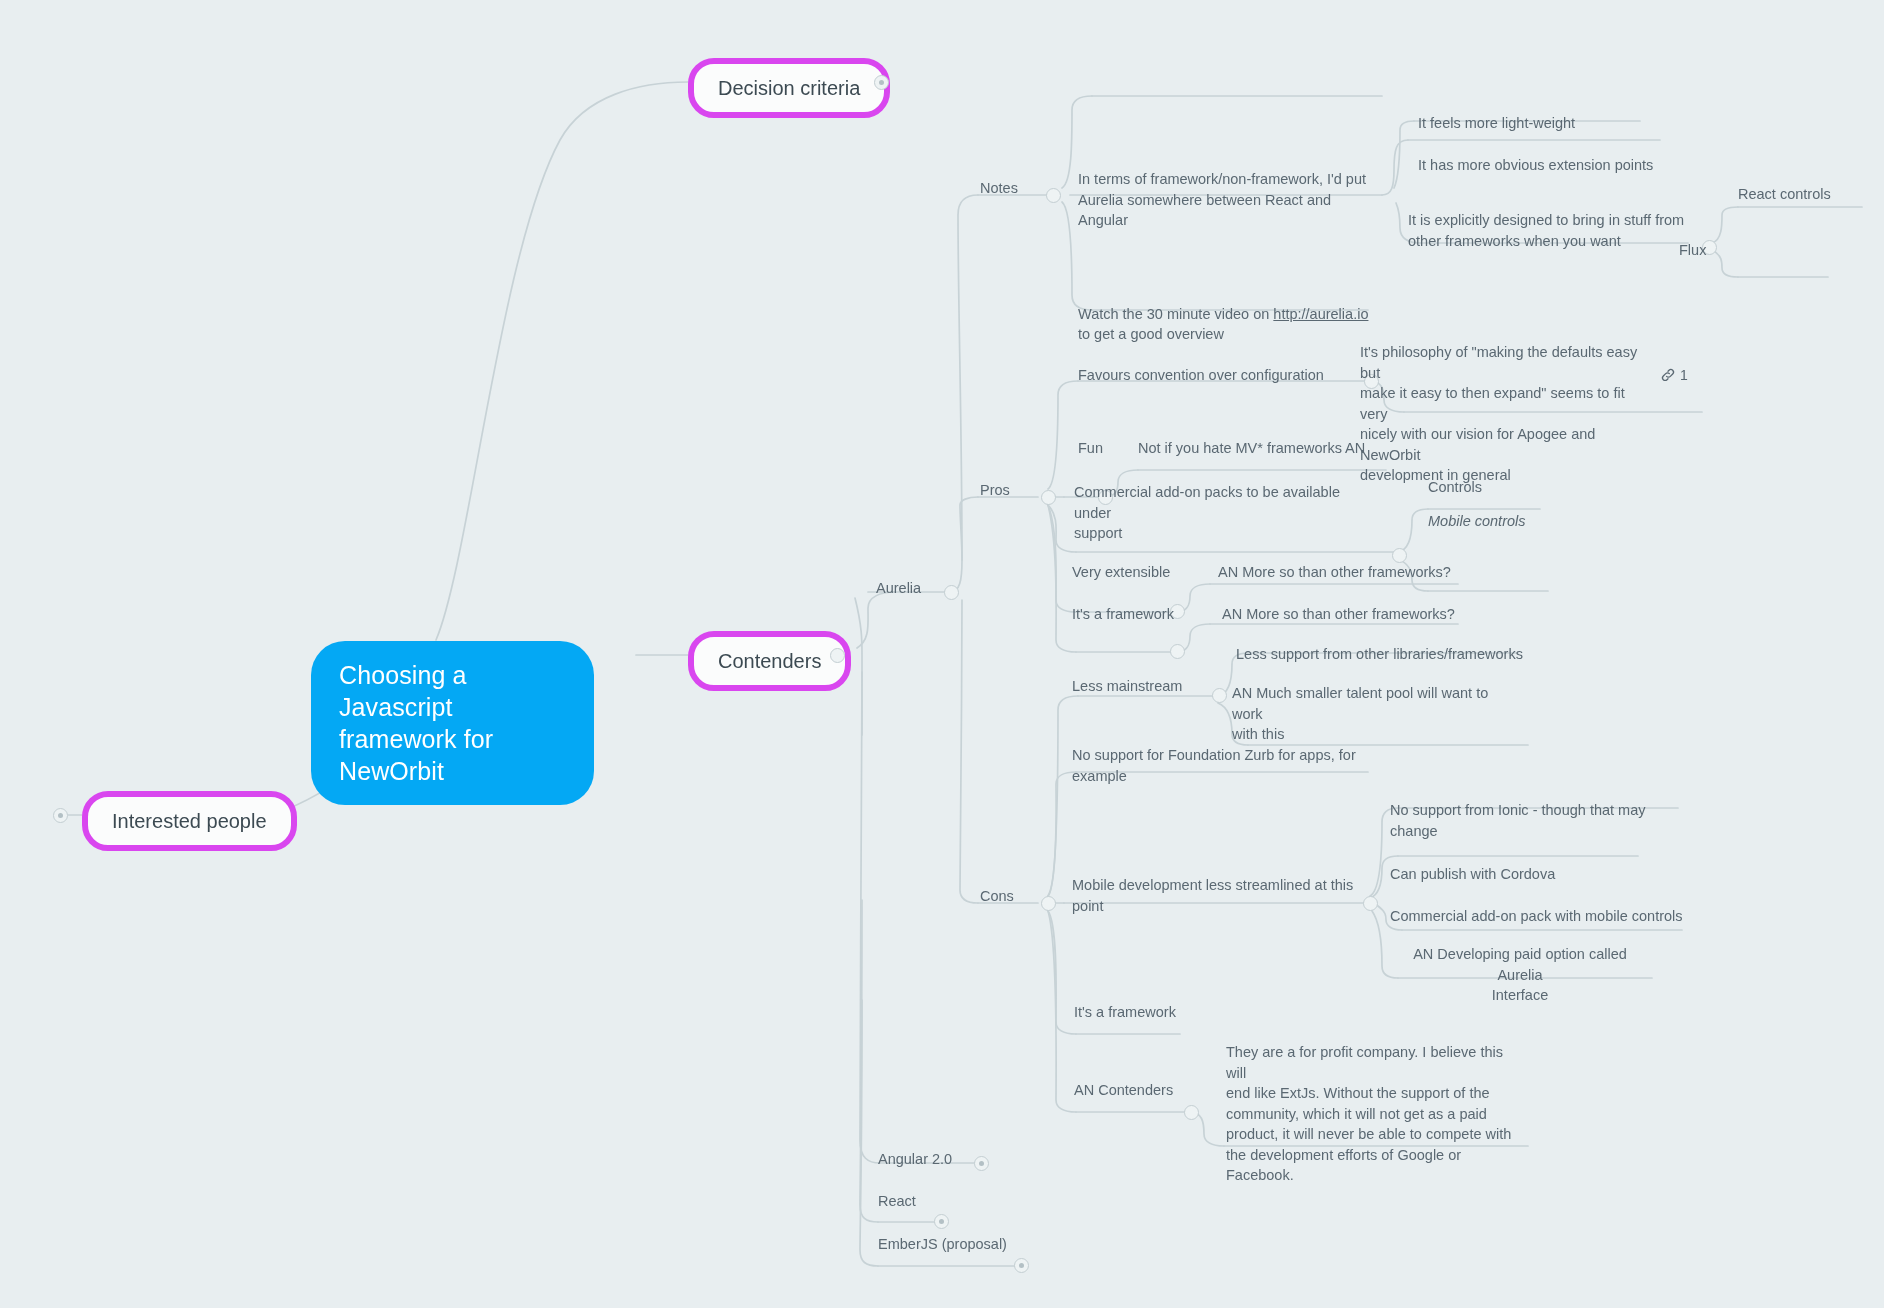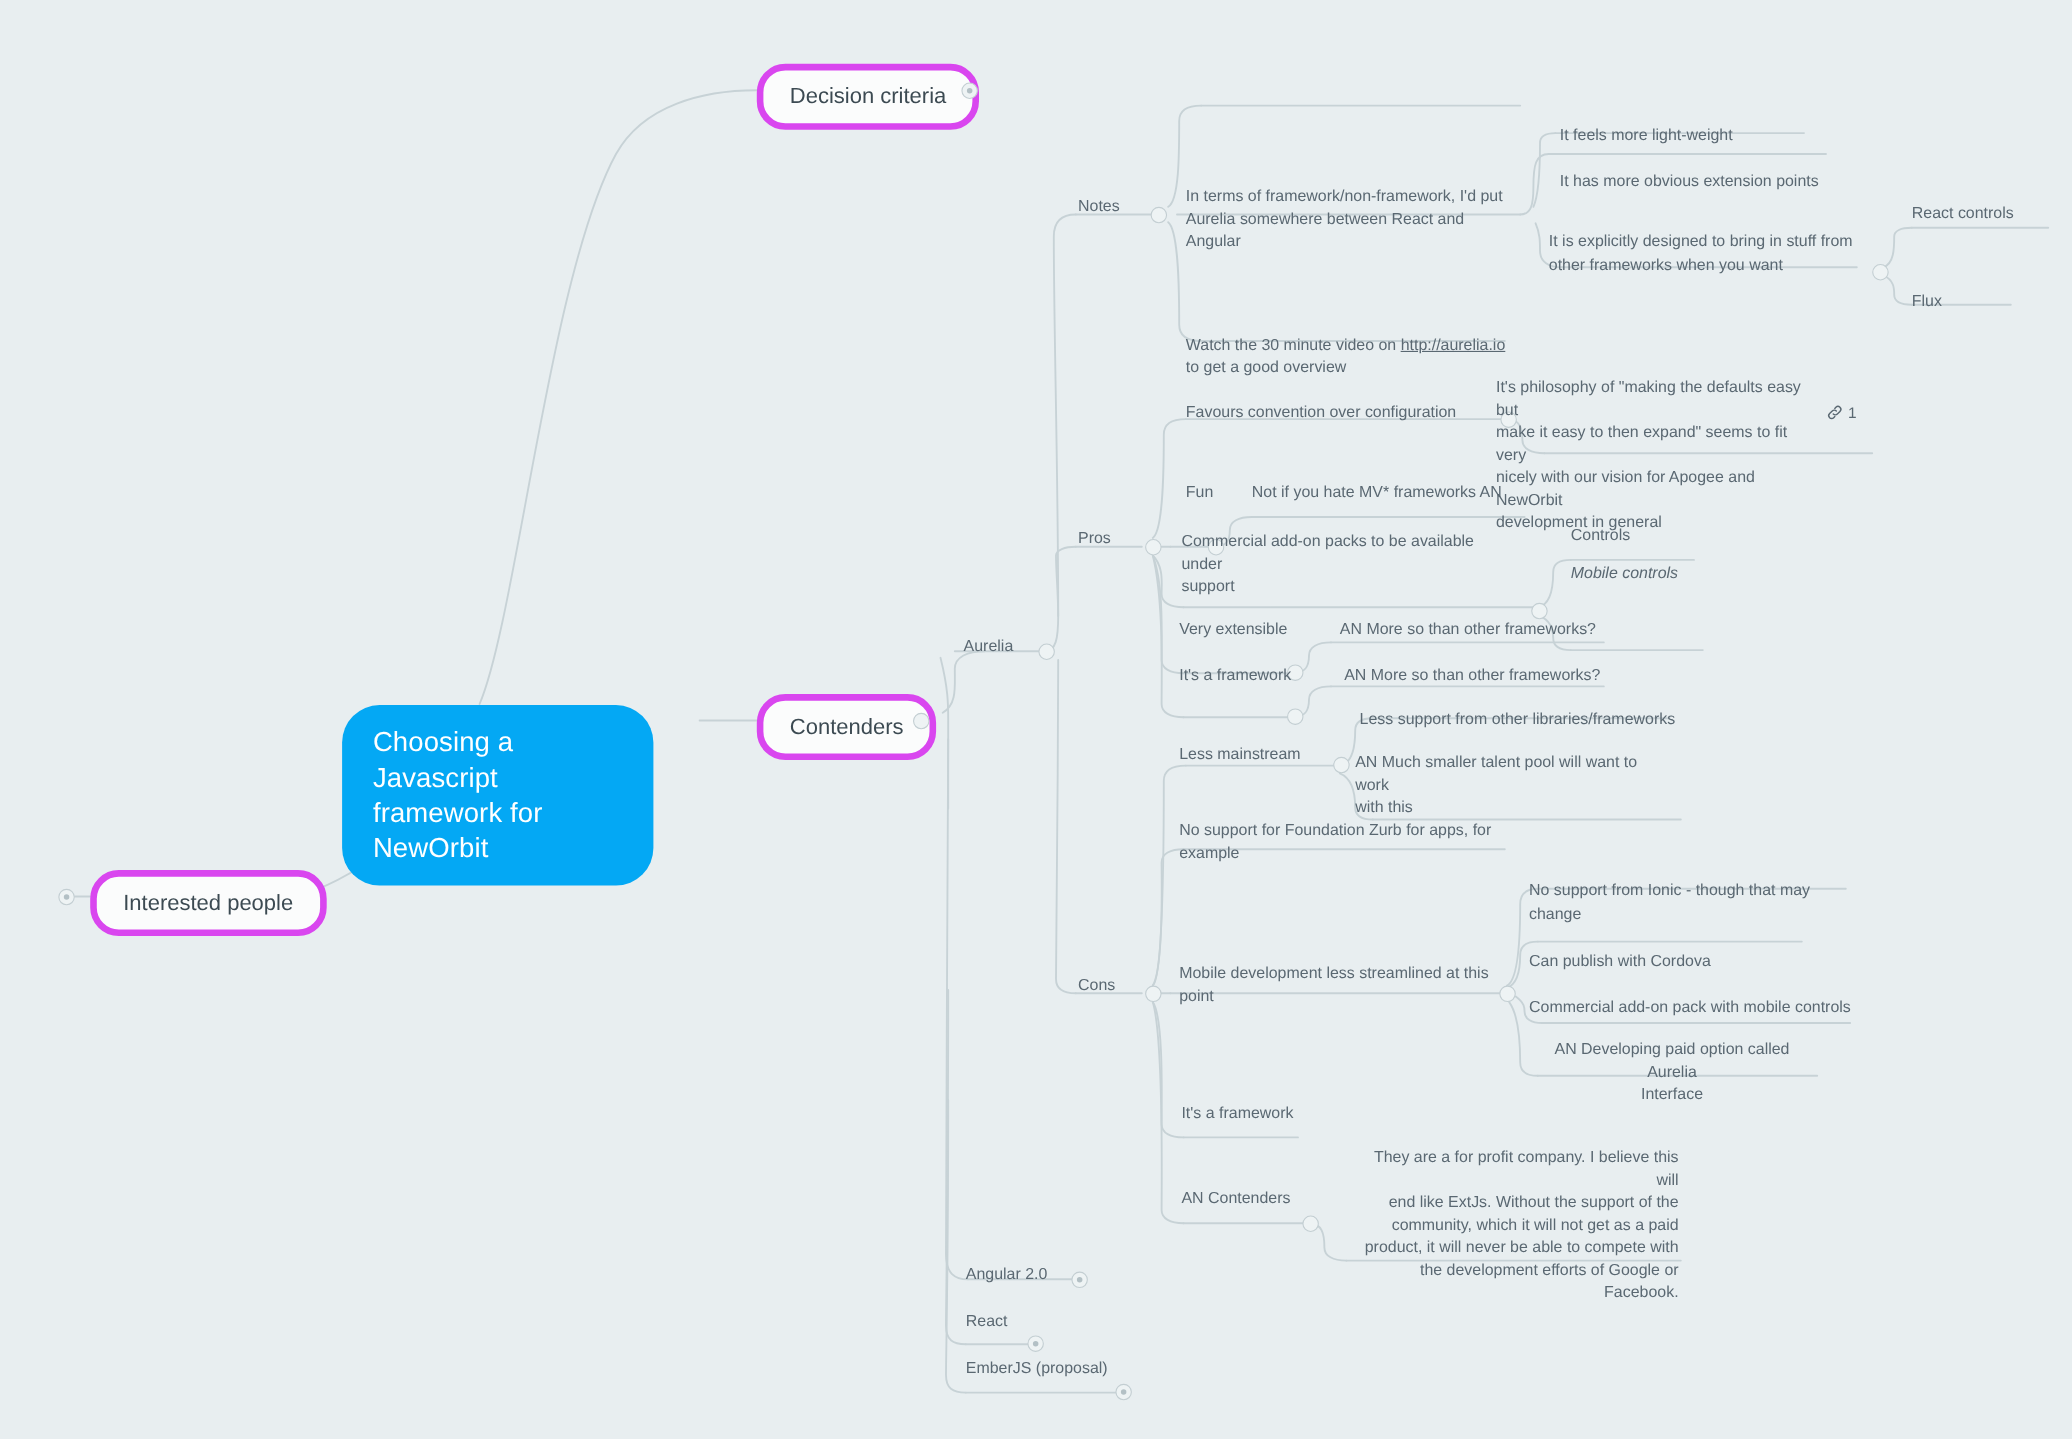--- a/index.html
+++ b/index.html
@@ -248,21 +248,21 @@
 to get a good overview</span>
   </div>
 
   <div class="tnode" style="left:1418px;top:113px;">It feels more light-weight</div>
   <div class="tnode" style="left:1418px;top:155px;">It has more obvious extension points</div>
   <div class="tnode" style="left:1408px;top:210px;width:290px;">It is explicitly designed to bring in stuff from
 other frameworks when you want</div>
   <div class="handle" style="left:1702px;top:240px;"></div>
 
   <div class="tnode" style="left:1738px;top:184px;">React controls</div>
-  <div class="tnode" style="left:1738px;top:240px;margin-top:24px;">Flux</div>
+  <div class="tnode" style="left:1679px;top:240px;">Flux</div>
 
   <div class="tnode" style="left:1078px;top:365px;">Favours convention over configuration</div>
   <div class="handle" style="left:1364px;top:374px;"></div>
 
   <div class="tnode" style="left:1078px;top:438px;">Fun</div>
   <div class="handle" style="left:1098px;top:490px;"></div>
 
   <div class="tnode" style="left:1074px;top:482px;width:300px;">Commercial add-on packs to be available under
 support</div>
   <div class="handle" style="left:1392px;top:548px;"></div>
@@ -314,19 +314,19 @@
   <div class="tnode" style="left:1232px;top:683px;width:290px;">AN Much smaller talent pool will want to work
 with this</div>
 
   <div class="tnode" style="left:1390px;top:800px;width:260px;">No support from Ionic - though that may
 change</div>
   <div class="tnode" style="left:1390px;top:864px;">Can publish with Cordova</div>
   <div class="tnode" style="left:1390px;top:906px;">Commercial add-on pack with mobile controls</div>
   <div class="tnode" style="left:1390px;top:944px;width:260px;text-align:center;">AN Developing paid option called Aurelia
 Interface</div>
 
-  <div class="tnode" style="left:1226px;top:1042px;width:300px;text-align:right;">They are a for profit company. I believe this will
+  <div class="tnode" style="left:1226px;top:1042px;width:300px;">They are a for profit company. I believe this will
 end like ExtJs. Without the support of the
 community, which it will not get as a paid
 product, it will never be able to compete with
 the development efforts of Google or Facebook.</div>
 
 </div>
 
 </body></html>

